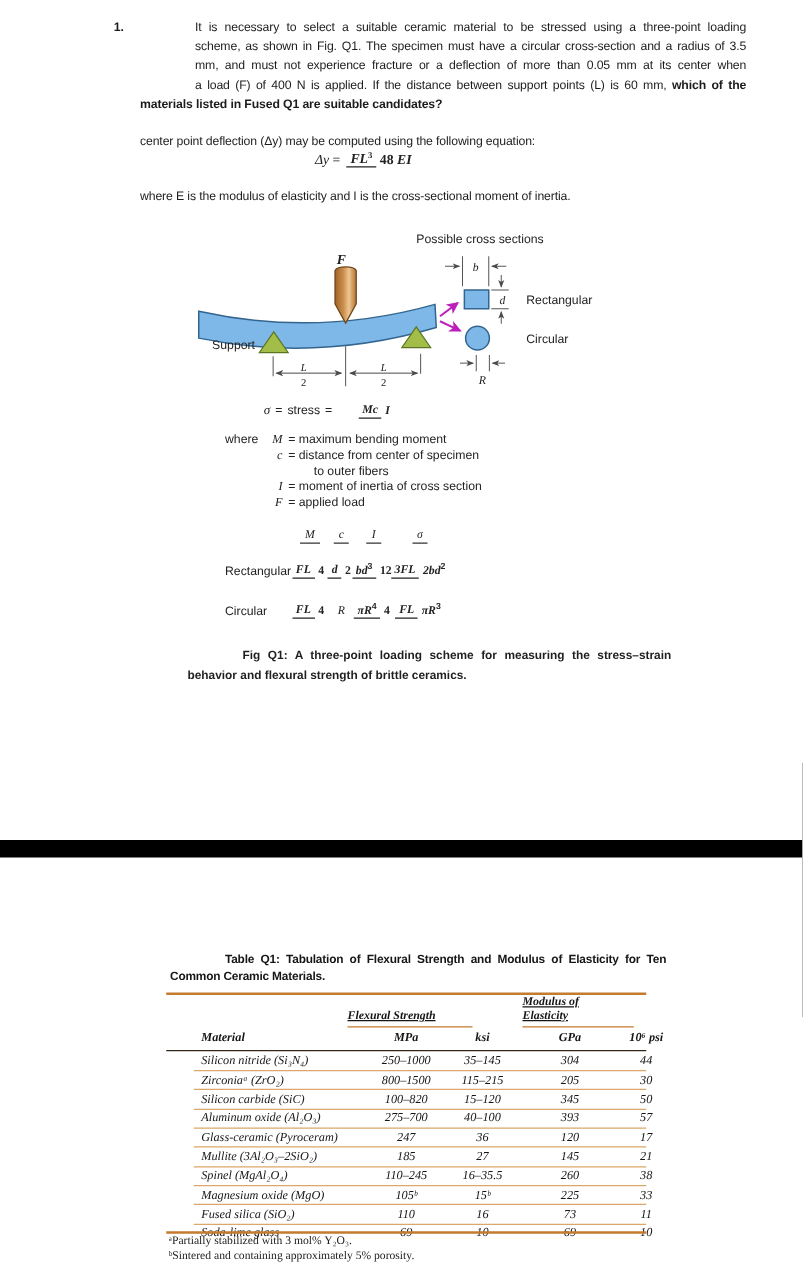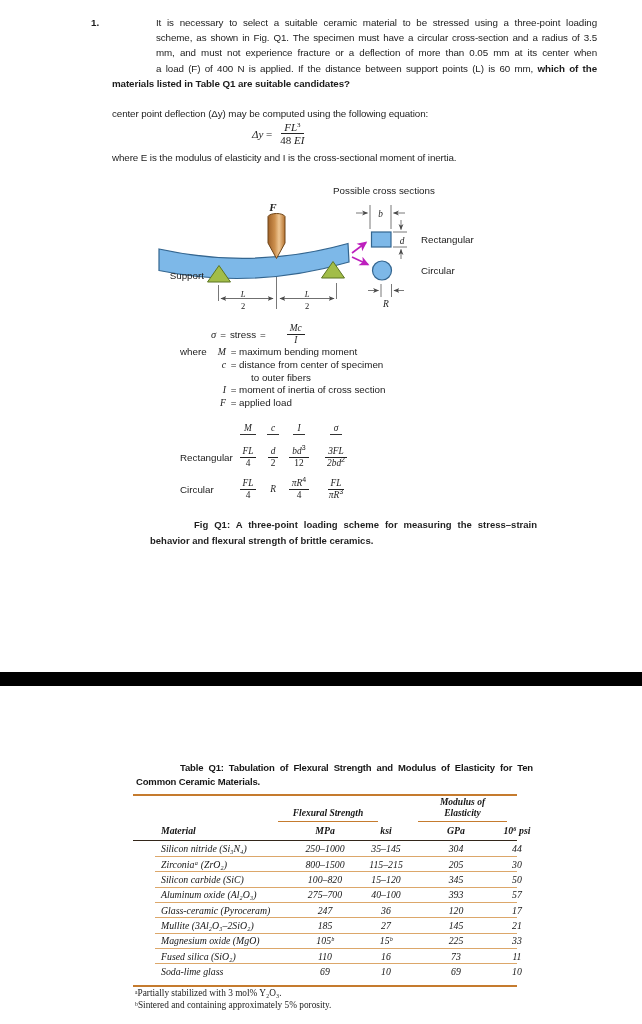--- a/index.html
+++ b/index.html
@@ -16,21 +16,21 @@
   }
   .j{text-align:justify;text-align-last:justify;margin-left:44px;}
   .b{font-weight:bold;}
   
   .serif{font-family:"Liberation Serif","DejaVu Serif",serif;}
   .v{font-family:"Liberation Serif","DejaVu Serif",serif;font-style:italic;}
   .equation{
     position:absolute;left:252px;top:121px;display:flex;align-items:center;gap:5px;
     font-family:"Liberation Serif","DejaVu Serif",serif;font-size:11px;color:#222;
   }
-  .frac{display:inline-flex;flex-direction:column;align-items:center;vertical-align:middle;}
+  .frac{display:inline-flex;flex-direction:row;align-items:center;vertical-align:middle;font-weight:bold;}
   .frac .fn{display:block;border-bottom:1px solid #222;padding:0 3px;line-height:1.12;text-align:center;}
   .frac .fd{display:block;padding:0 3px;line-height:1.12;text-align:center;}
   sup.s{font-size:7px;vertical-align:4px;line-height:0;}
   
   .stress-line{
     position:absolute;left:211px;top:323px;display:flex;align-items:center;gap:4px;
     font-size:9.8px;color:#222;
   }
   .stress-line .frac{font-size:9.4px;margin-left:17px;}
   .wheredefs{
@@ -57,21 +57,21 @@
   
   .band{position:absolute;left:0;top:672px;width:642px;height:14px;}
   
   .ttitle{
     position:absolute;left:136px;width:353px;height:14px;
     font-size:9.5px;font-weight:bold;letter-spacing:-0.15px;white-space:nowrap;color:#161616;
   }
   .tq1{position:absolute;left:133px;top:794px;width:384px;height:196px;
        font-family:"Liberation Serif","DejaVu Serif",serif;color:#151515;}
   .rule{position:absolute;left:0;width:384px;}
-  .ghead{position:absolute;font-size:9.5px;font-weight:bold;font-style:italic;text-align:center;line-height:10.5px;}
+  .ghead{position:absolute;font-size:9.5px;font-weight:bold;font-style:italic;text-align:left;line-height:10.5px;text-decoration:underline;}
   .chead-row,.trow{
     display:grid;grid-template-columns:140px 60px 62px 78px 44px;align-items:center;margin-left:22px;
   }
   .chead-row{position:absolute;left:0;top:29px;width:384px;height:15px;
     font-size:9.8px;font-weight:bold;font-style:italic;}
   .chead-row span{text-align:center;}
   .chead-row span:first-child{text-align:left;padding-left:6px;}
   .rows{position:absolute;left:0;top:47.5px;width:384px;font-style:italic;}
   .trow{height:14.35px;font-size:9.8px;border-bottom:0.8px solid #dca76a;}
   .trow:last-child{border-bottom:none;}
@@ -88,21 +88,21 @@
 </head>
 <body>
 
 <div class="page">
 
   <div class="pnum">1.</div>
   <div class="pline j" style="top:17px">It is necessary to select a suitable ceramic material to be stressed using a three-point loading</div>
   <div class="pline j" style="top:32.2px">scheme, as shown in Fig. Q1. The specimen must have a circular cross-section and a radius of 3.5</div>
   <div class="pline j" style="top:47.4px">mm, and must not experience fracture or a deflection of more than 0.05 mm at its center when</div>
   <div class="pline j" style="top:62.6px"><span>a load (F) of 400 N is applied. If the distance between support points (L) is 60 mm,</span> <span class="b">which of the</span></div>
-  <div class="pline b" style="top:77.8px">materials listed in Table Q1 are suitable candidates?</div>
+  <div class="pline b" style="top:77.8px">materials listed in Fused Q1 are suitable candidates?</div>
   <div class="pline" style="top:108.2px">center point deflection (Δy) may be computed using the following equation:</div>
 
   <div class="equation">
     <span><i class="v">Δy</i> <span>=</span></span>
     <span class="frac">
       <span class="fn"><i class="v">FL</i><sup class="s">3</sup></span>
       <span class="fd"><span>48 </span><i class="v">EI</i></span>
     </span>
   </div>
 
@@ -347,20 +347,27 @@
           <span>17</span>
       </div>
       <div class="trow">
         <span>Mullite (3Al₂O₃–2SiO₂)</span>
           <span>185</span>
           <span>27</span>
           <span>145</span>
           <span>21</span>
       </div>
       <div class="trow">
+        <span>Spinel (MgAl₂O₄)</span>
+          <span>110–245</span>
+          <span>16–35.5</span>
+          <span>260</span>
+          <span>38</span>
+      </div>
+      <div class="trow">
         <span>Magnesium oxide (MgO)</span>
           <span>105ᵇ</span>
           <span>15ᵇ</span>
           <span>225</span>
           <span>33</span>
       </div>
       <div class="trow">
         <span>Fused silica (SiO₂)</span>
           <span>110</span>
           <span>16</span>

